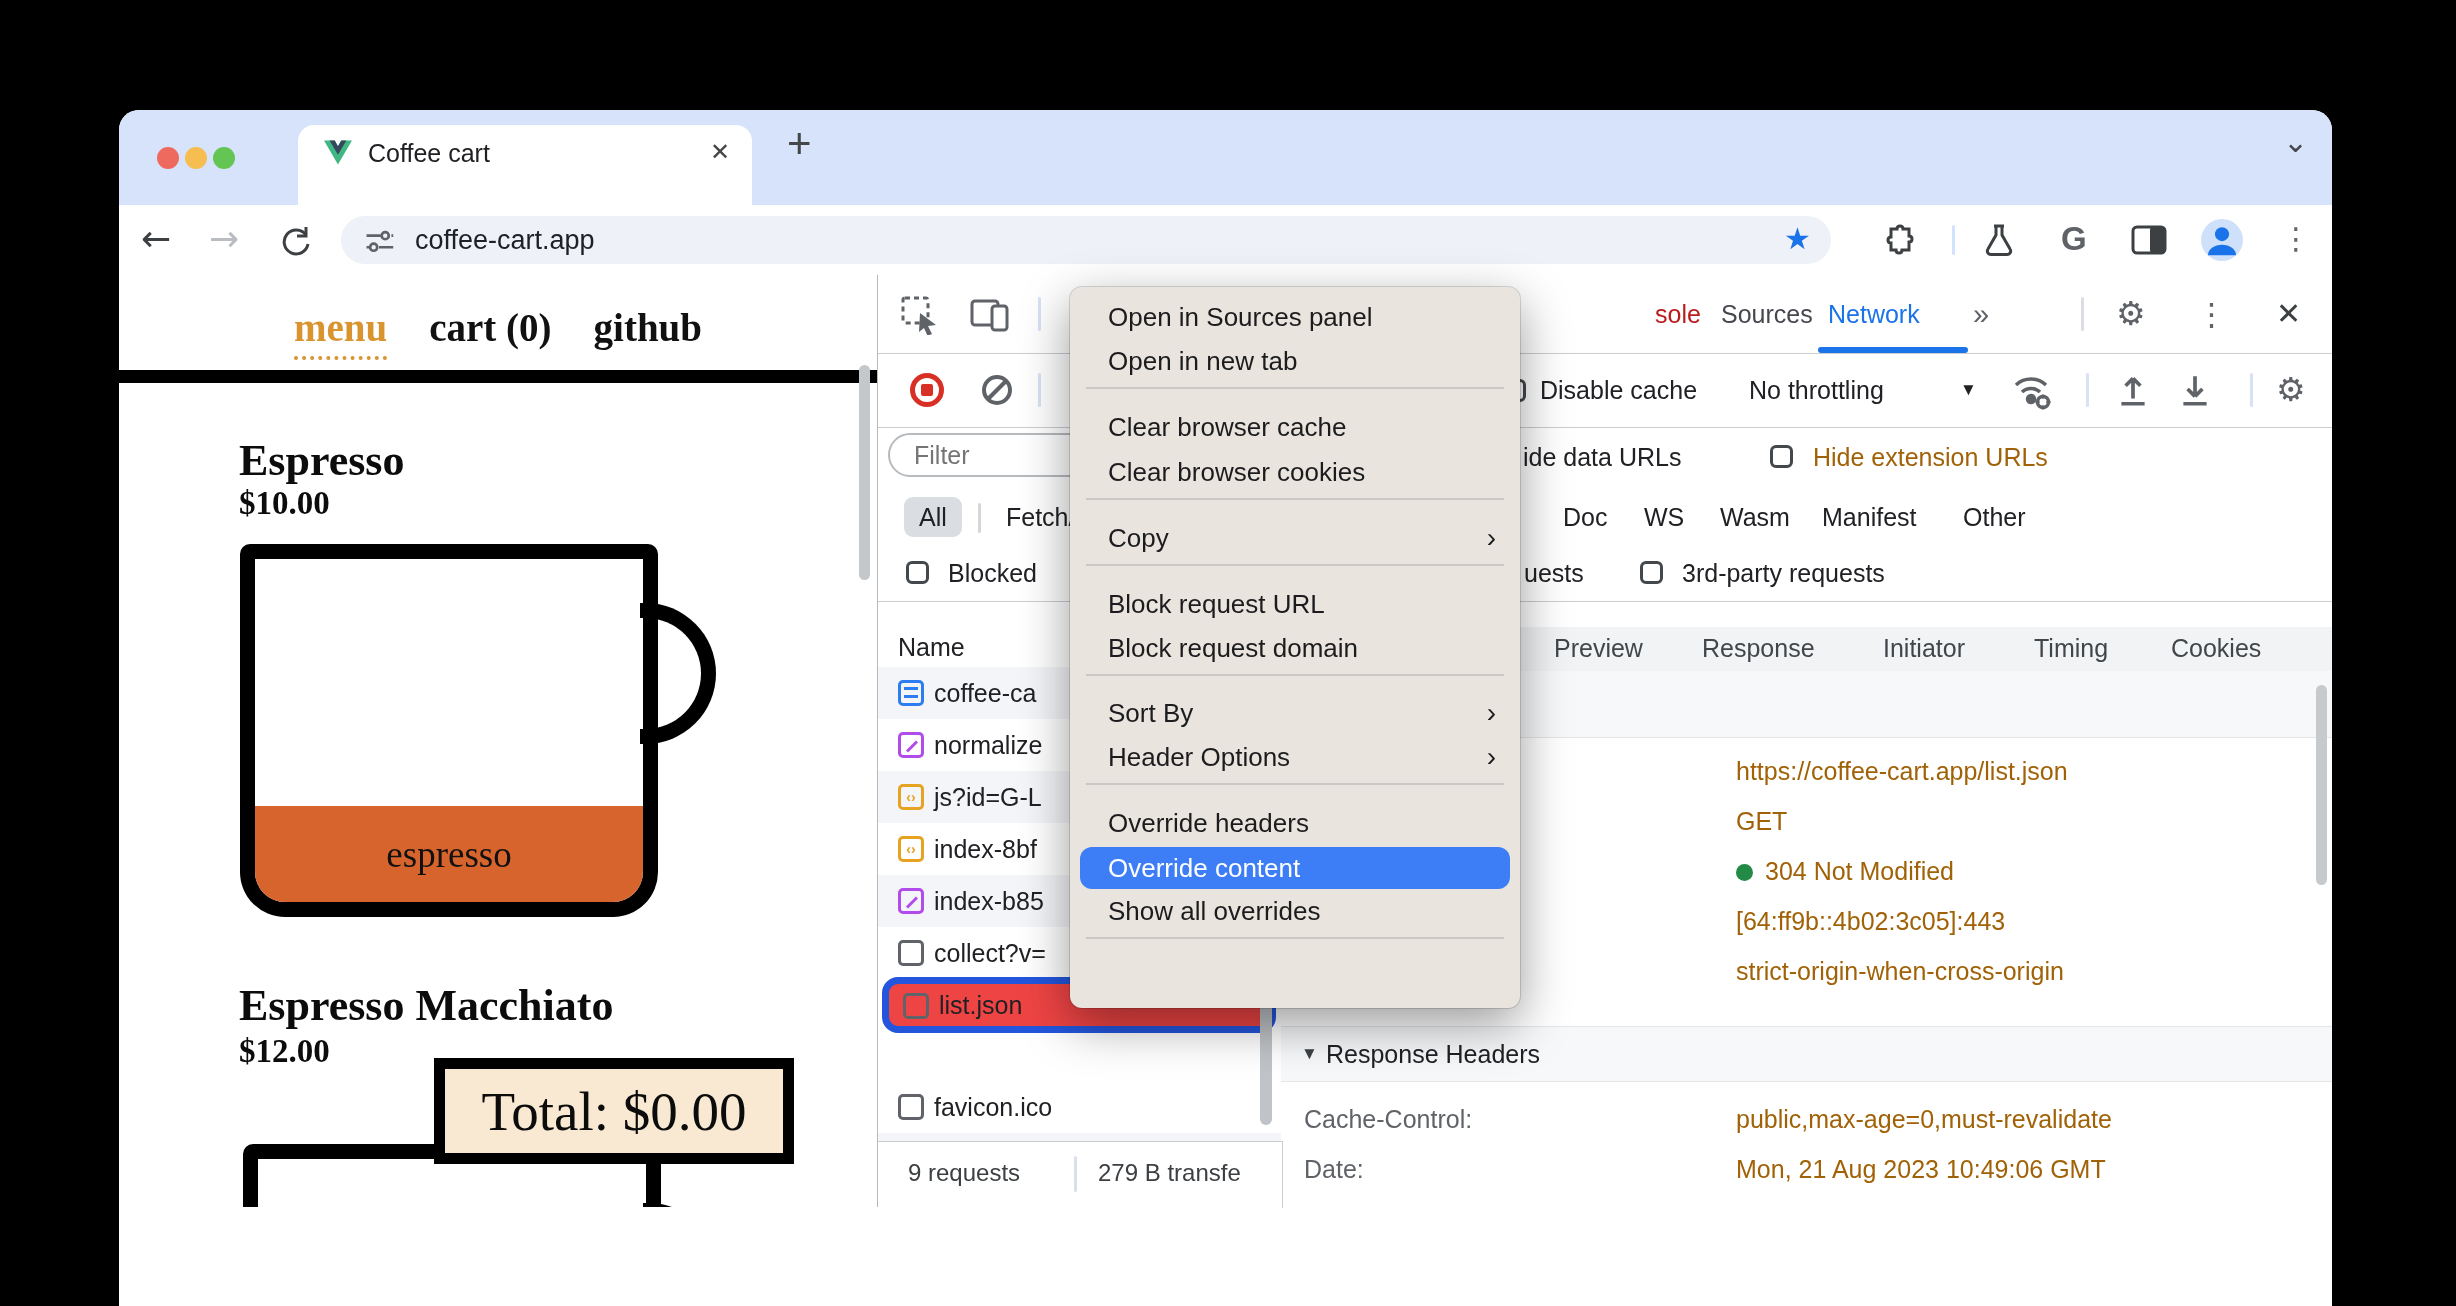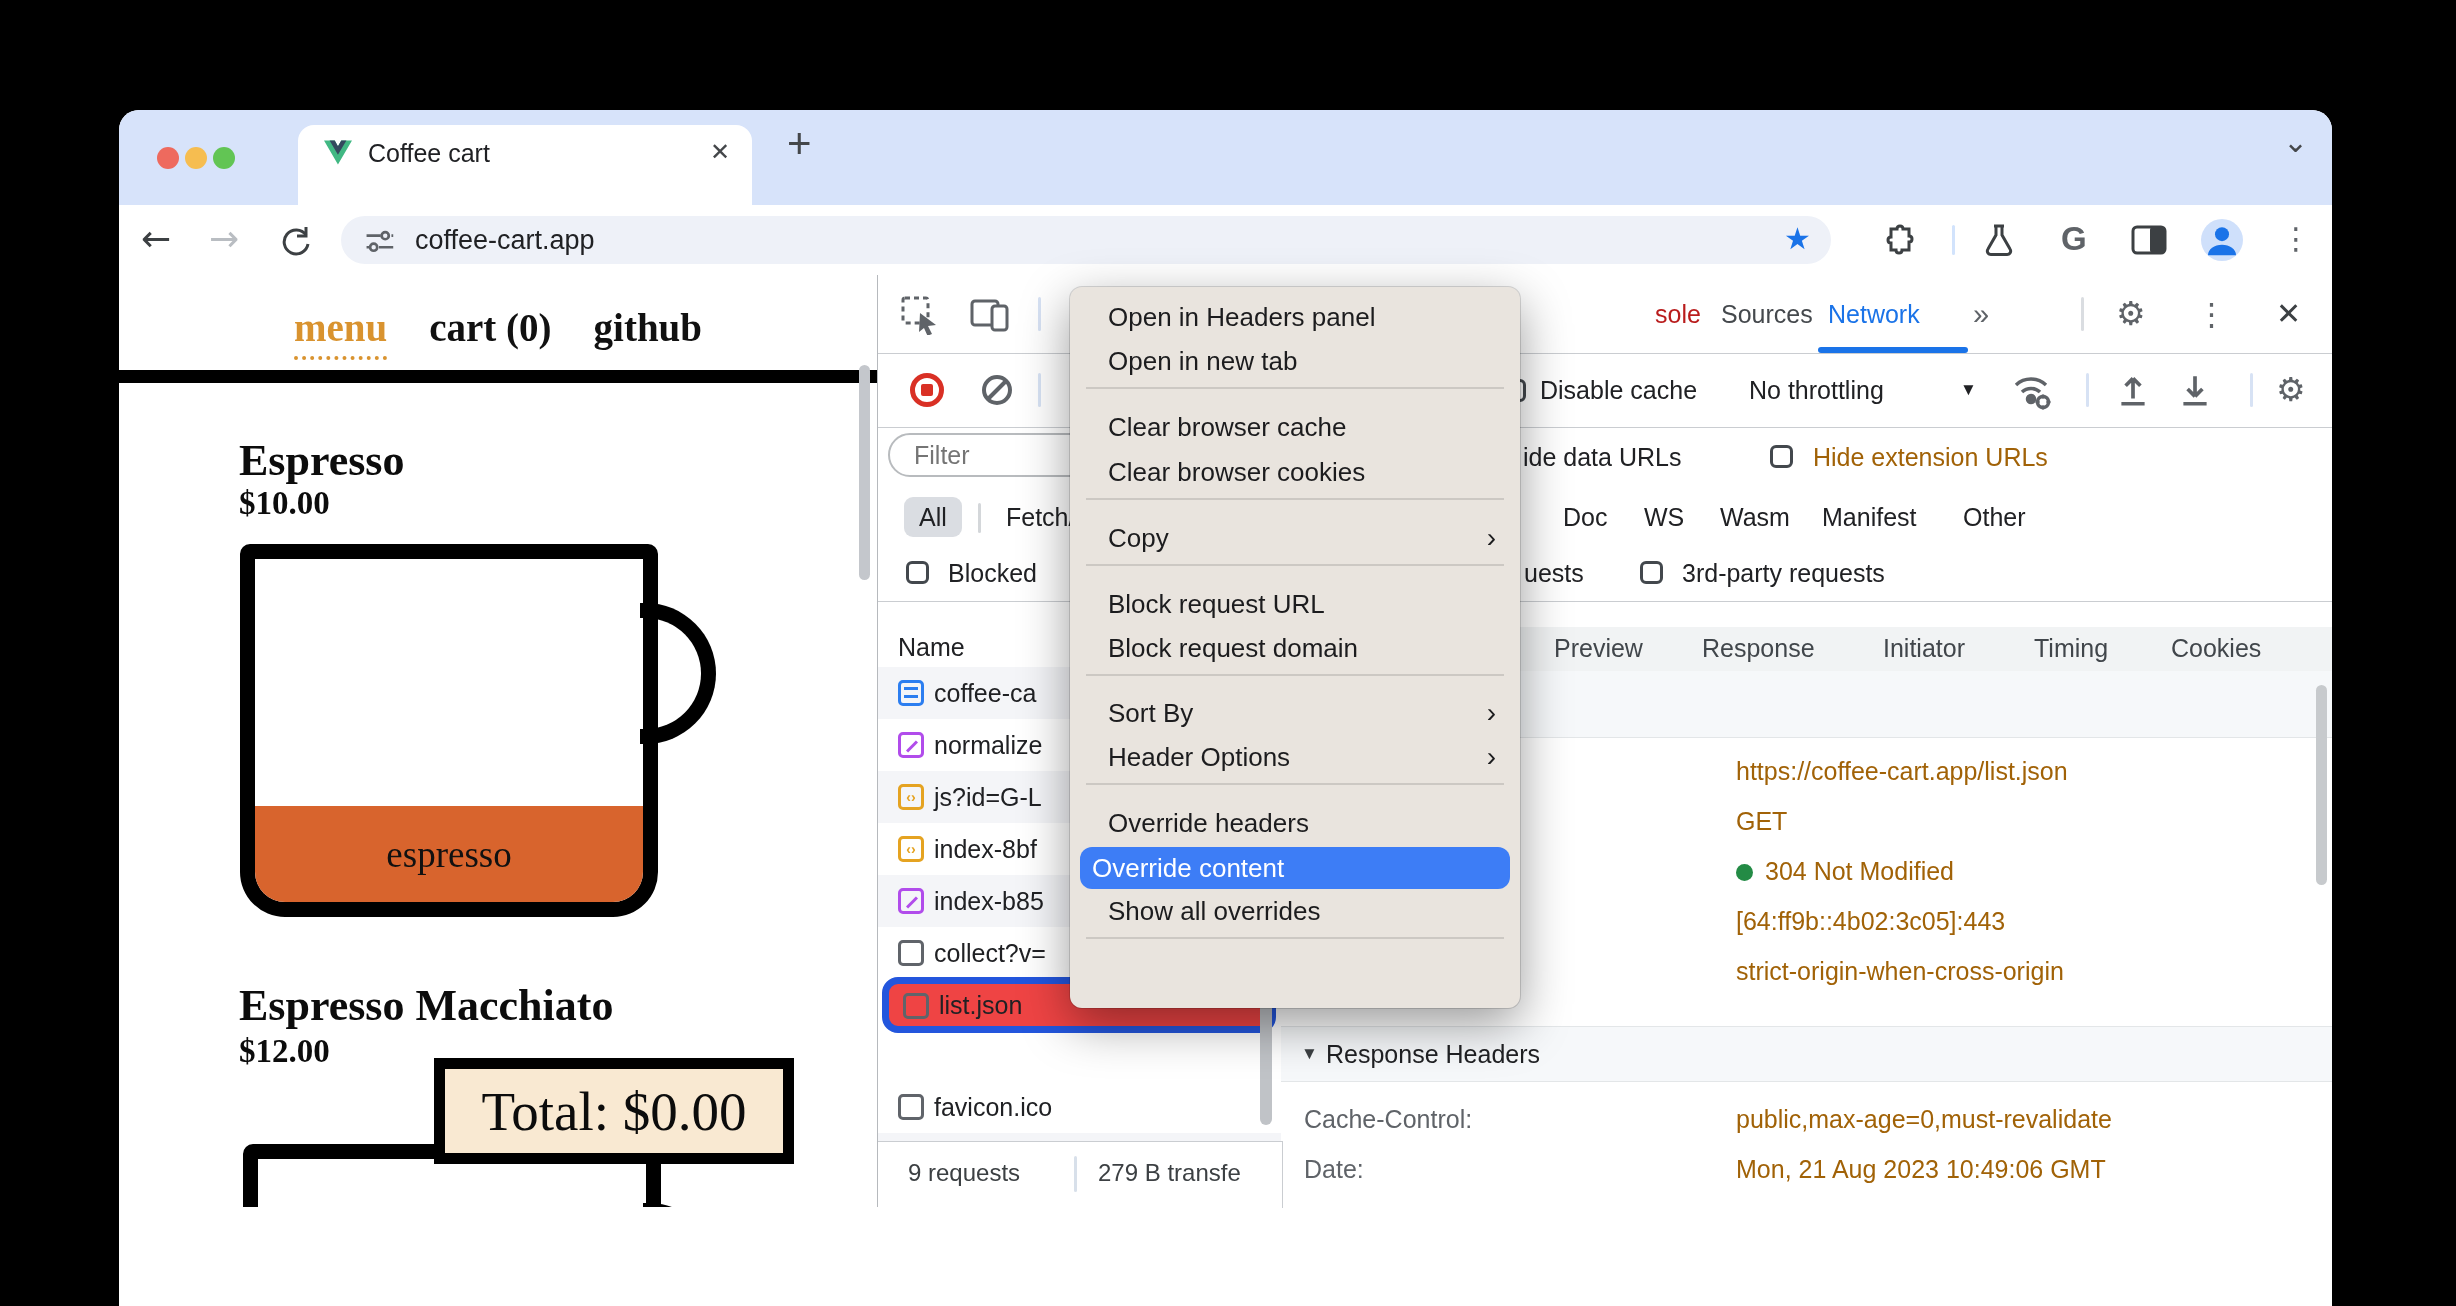--- a/index.html
+++ b/index.html
@@ -66,21 +66,21 @@
   .genhdr{position:absolute;left:403px;top:396px;width:1052px;height:66px;background:#f6f8fa;border-bottom:1px solid #e3e6e8;}
   .kvlabel{position:absolute;left:426px;height:50px;line-height:50px;color:#5f6368;}
   .kvvalue{position:absolute;left:858px;height:50px;line-height:50px;color:#a16207;white-space:nowrap;}
   .dot{display:inline-block;width:17px;height:17px;border-radius:50%;background:#238b45;margin-right:12px;vertical-align:-1px;}
   .rhhdr{position:absolute;left:403px;top:751px;width:1052px;height:54px;background:#f6f8fa;border-top:1px solid #e3e6e8;border-bottom:1px solid #e3e6e8;line-height:54px;}
   .detscroll{position:absolute;left:1438px;top:410px;width:11px;height:200px;background:#c7cacd;border-radius:6px;}
   
   .menu{position:absolute;left:951px;top:177px;width:450px;height:721px;background:#e9e4de;border-radius:12px;box-shadow:0 16px 50px rgba(0,0,0,.40),0 0 0 1px rgba(0,0,0,.14);z-index:50;font-size:26px;color:#1c1c1e;}
   .mi{position:absolute;left:0;width:100%;height:44px;line-height:44px;padding-left:38px;box-sizing:border-box;}
   .mi .sub{position:absolute;right:24px;top:0;font-size:28px;color:#1c1c1e;}
-  .mihl{position:absolute;left:10px;width:430px;height:42px;line-height:42px;border-radius:12px;background:#3d7df6;color:#fff;padding-left:12px;box-sizing:border-box;}
+  .mihl{position:absolute;left:10px;width:430px;height:42px;line-height:42px;border-radius:12px;background:#3d7df6;color:#fff;padding-left:28px;box-sizing:border-box;}
   .msep{position:absolute;left:16px;width:418px;height:0;border-top:2px solid rgba(0,0,0,.12);}
   svg{display:block;}
 </style>
 </head>
 <body>
 
 <div class="win">
 
   <div class="tabstrip">
     <span class="light" style="left:38px;background:#ee6a5e;"></span>
@@ -339,21 +339,21 @@
       <span class="abs" style="left:45px;color:#202124;">Response Headers</span>
     </div>
     <span class="kvlabel" style="top:819px;">Cache-Control:</span>
     <span class="kvvalue" style="top:819px;">public,max-age=0,must-revalidate</span>
     <span class="kvlabel" style="top:869px;">Date:</span>
     <span class="kvvalue" style="top:869px;">Mon, 21 Aug 2023 10:49:06 GMT</span>
     <div class="detscroll"></div>
   </div>
 
   <div class="menu">
-    <div class="mi" style="top:8px;">Open in Headers panel</div>
+    <div class="mi" style="top:8px;">Open in Sources panel</div>
     <div class="mi" style="top:52px;">Open in new tab</div>
     <div class="msep" style="top:100px;"></div>
     <div class="mi" style="top:118px;">Clear browser cache</div>
     <div class="mi" style="top:163px;">Clear browser cookies</div>
     <div class="msep" style="top:211px;"></div>
     <div class="mi" style="top:229px;"><span>Copy</span><span class="sub">›</span></div>
     <div class="msep" style="top:277px;"></div>
     <div class="mi" style="top:295px;">Block request URL</div>
     <div class="mi" style="top:339px;">Block request domain</div>
     <div class="msep" style="top:387px;"></div>

